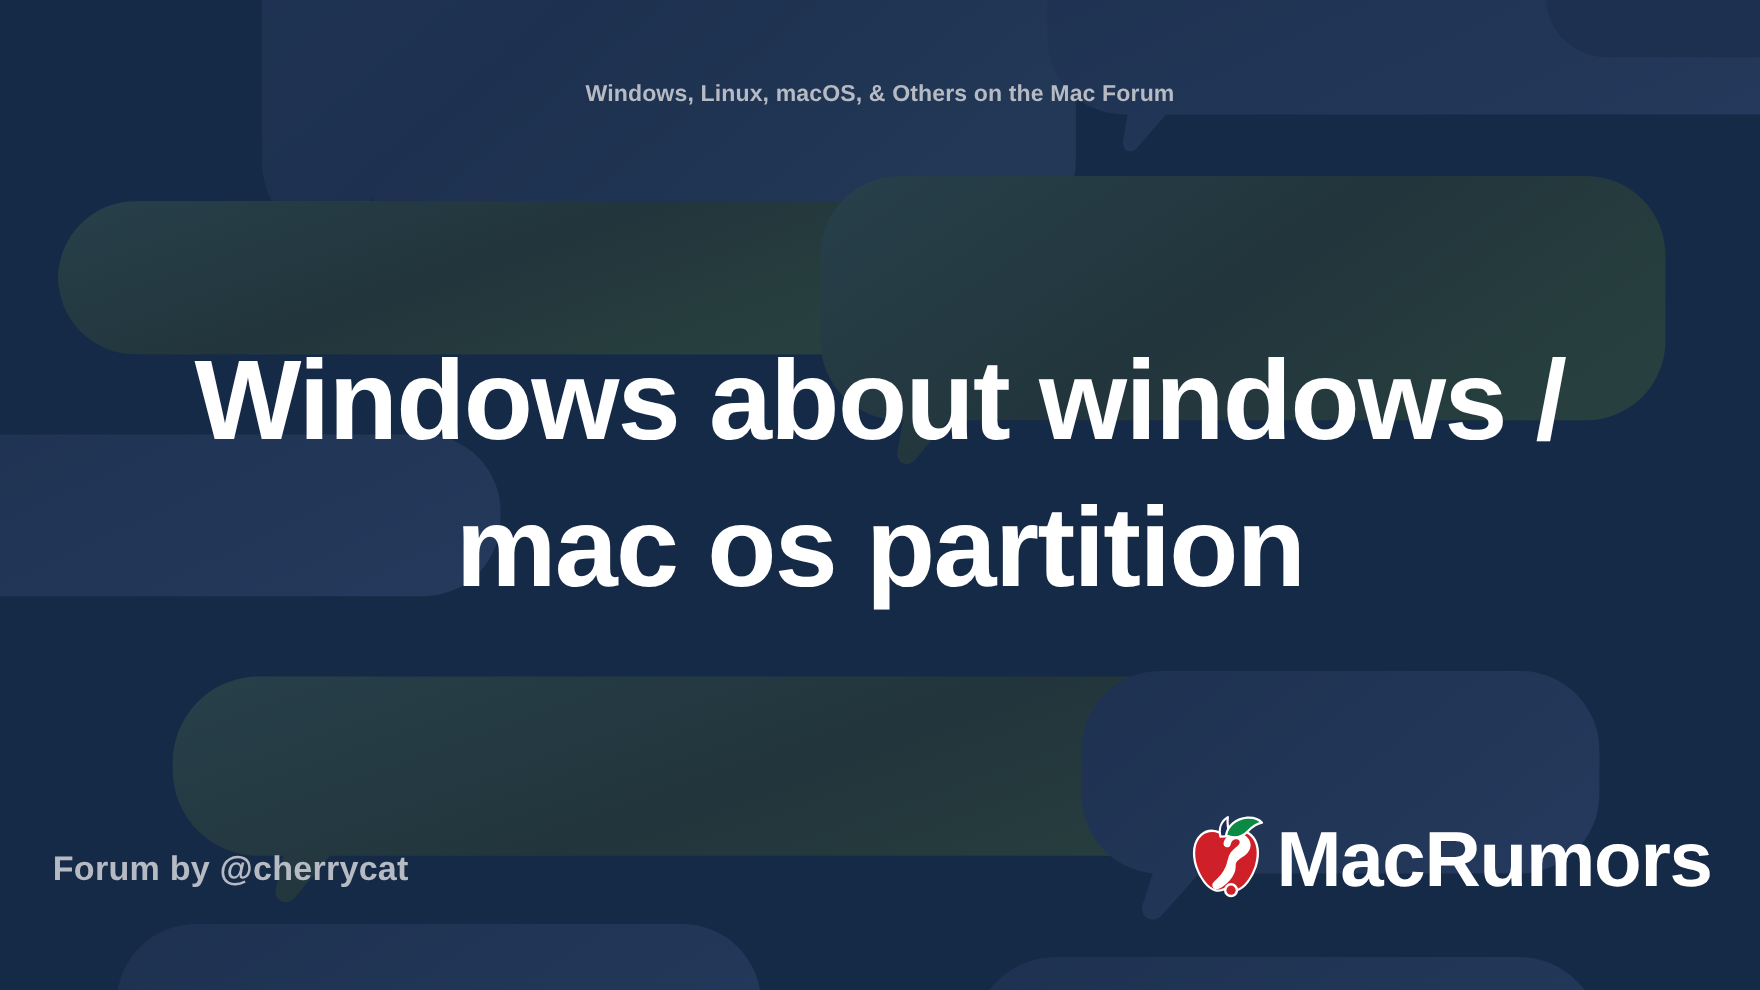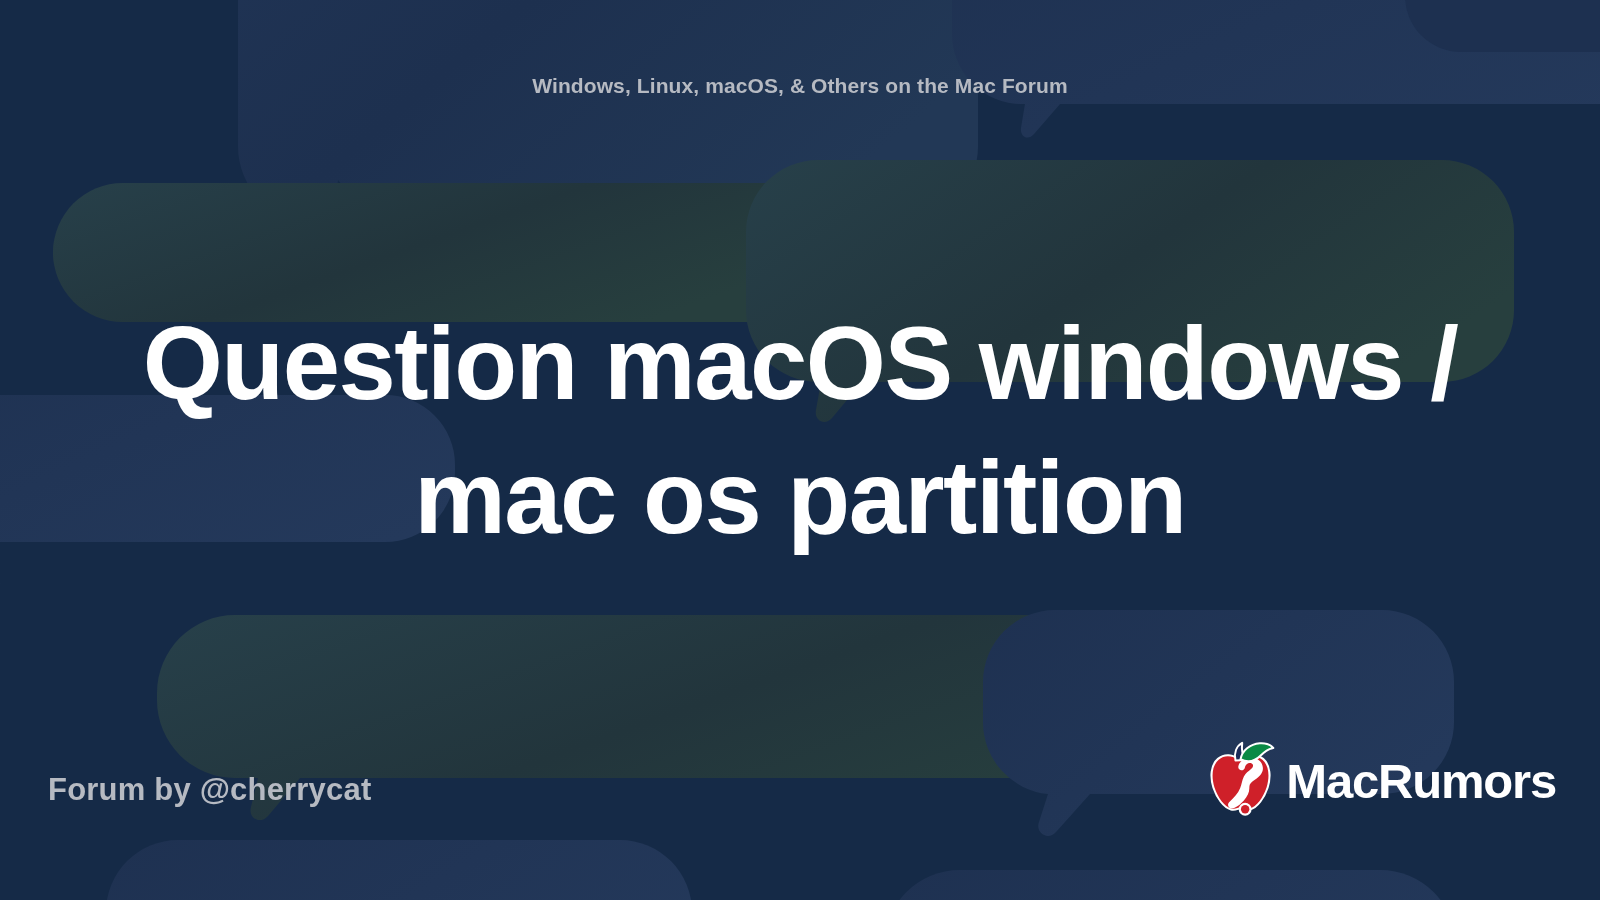--- a/index.html
+++ b/index.html
@@ -80,21 +80,21 @@
     align-items: center;
     gap: 6px;
   }
   .brand-mark {
     width: 84px;
     height: 84px;
     flex: 0 0 auto;
     display: block;
   }
   .brand-word {
-    font-size: 49px;
+    font-size: 71px;
     font-weight: bold;
     color: #ffffff;
     letter-spacing: -1.2px;
     line-height: 1;
     white-space: nowrap;
     position: relative;
     top: 2px;
   }
 </style>
 </head>
@@ -174,21 +174,21 @@
 
     <g>
       <rect x="1405" y="-60" width="260" height="112" rx="56" fill="#1d3050"></rect>
     </g>
   </svg>
 
   <div id="content">
 
     <div class="forum-line">Windows, Linux, macOS, &amp; Others on the Mac Forum</div>
 
-    <h1 class="thread-title">Question macOS windows / mac os partition</h1>
+    <h1 class="thread-title">Windows about windows / mac os partition</h1>
 
     <div class="posted-by">Forum by @cherrycat</div>
 
     <div class="brand">
 
       <svg class="brand-mark" viewBox="0 0 100 100" aria-hidden="true">
 
         <g stroke="#ffffff" stroke-width="5" stroke-linejoin="round" fill="#ffffff">
           <path d="M50.5,28 C44,22 34,21 27,27 C19,34 18,47 22,60
                    C26,72 34,83 42,85 C47,86.2 50,83.5 53,83.5

